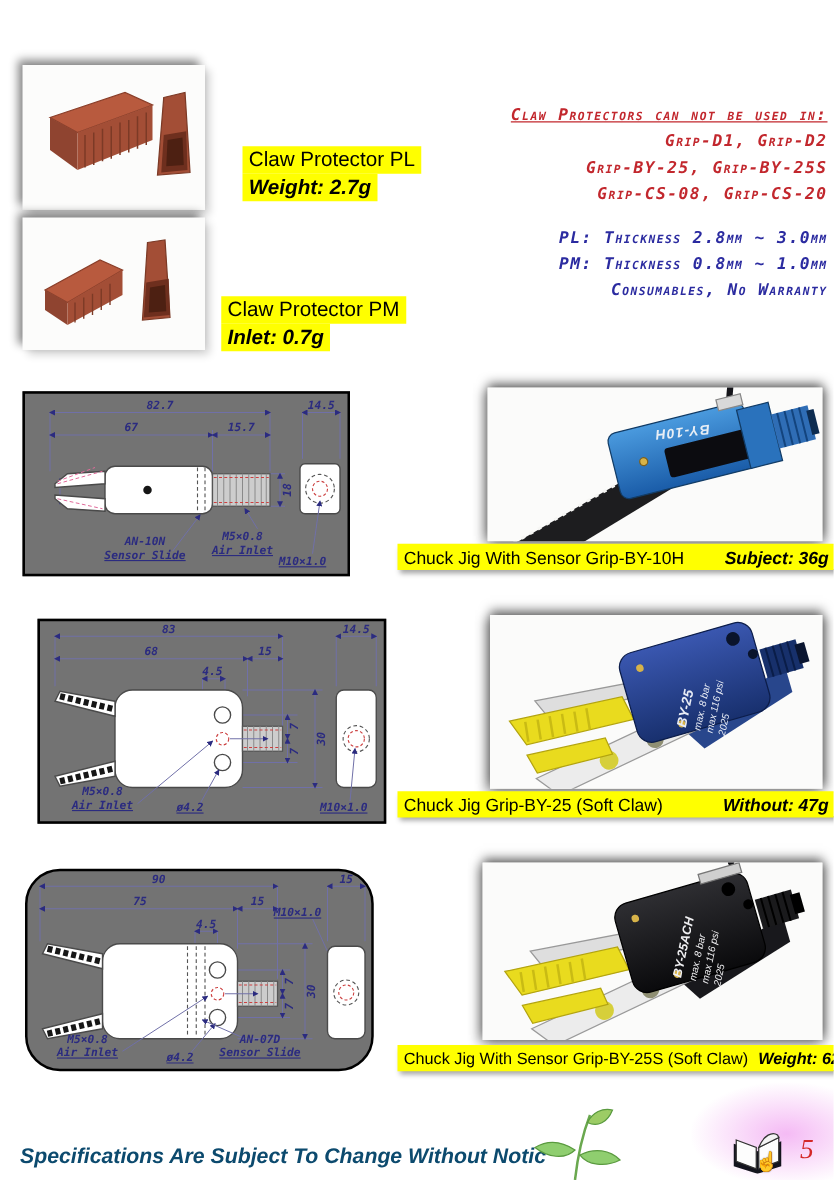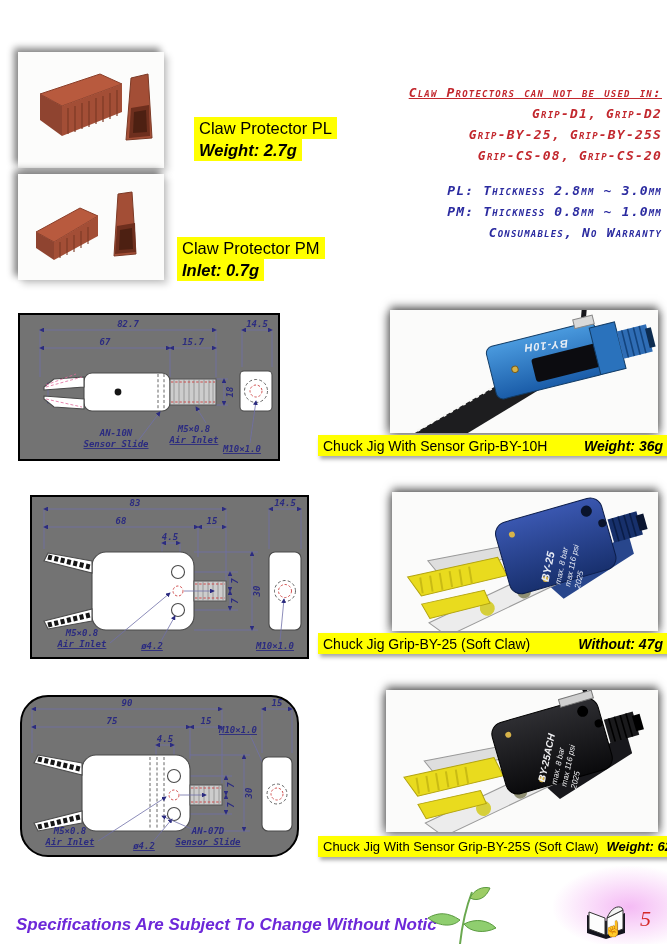--- a/index.html
+++ b/index.html
@@ -37,21 +37,21 @@
   .dt{fill:#2b2b80;font:italic bold 9px "DejaVu Sans Mono",monospace;}
   .ol{stroke:#4a4a4a;stroke-width:1.1;fill:#fff;}
   .dash{stroke:#555;stroke-width:.9;fill:none;stroke-dasharray:3 2.2;}
   .rdash{stroke:#cc4040;stroke-width:.9;fill:none;stroke-dasharray:2.4 1.8;}
   .pink{stroke:#e06a9a;stroke-width:.8;fill:none;stroke-dasharray:3 2;}
   .teeth{stroke:#161616;stroke-width:5;fill:none;stroke-dasharray:4 2.5;}
   .hatch{stroke:#8a8a8a;stroke-width:.8;}
 
   
   .footer-text{position:absolute;left:16px;top:915px;font-size:17px;font-style:italic;
-     font-weight:bold;color:#6d28d9;}
+     font-weight:bold;color:#0c4a6e;}
   .glow{position:absolute;left:553px;top:866px;width:152px;height:82px;
      background:radial-gradient(ellipse at center,rgba(236,130,236,.55),rgba(236,130,236,0) 72%);}
   .pagenum{position:absolute;left:640px;top:906px;color:#d42828;font-family:"Liberation Serif",serif;
      font-style:italic;font-size:22px;}
   .hand{position:absolute;left:604px;top:920px;font-size:15px;color:#fff;
      -webkit-text-stroke:.9px #444;text-shadow:0 0 1px #333;}
 </style>
 </head>
 <body>
 
@@ -191,21 +191,21 @@
         <path d="M241,44V72 M247,44V72 M253,44V72 M259,44V72" stroke="#13447e" stroke-width="1.6"></path>
         <rect x="264" y="48" width="6" height="20" fill="#0d2c50"></rect>
         <circle cx="128" cy="56" r="3.2" fill="#d7b349" stroke="#7a5e1d"></circle>
         <rect x="196" y="22" width="20" height="9" fill="#d9d9d9" stroke="#888"></rect>
         <text transform="translate(186,40) rotate(188)" fill="#e8eef5" font-size="11" font-weight="bold" font-style="italic" letter-spacing="1">BY-10H</text>
       </g>
     </svg>
   </div>
   <div class="cap" style="left:318px;top:435px;width:340px;">
     <span>Chuck Jig With Sensor  Grip-BY-10H</span>
-    <span class="wt">Weight: 36g</span>
+    <span class="wt">Subject: 36g</span>
   </div>
 
   <div class="draw" style="left:30px;top:495px;width:275px;height:160px;">
     <svg width="271" height="156" viewBox="0 0 271 156">
       <defs>
         <marker id="a2" viewBox="0 0 6 6" refX="5" refY="3" markerWidth="6" markerHeight="6" orient="auto-start-reverse">
           <path d="M0,0L6,3L0,6Z" fill="#2b2b80"></path>
         </marker>
       </defs>
       <path class="dl" d="M12,12V52 M194,12V84 M166,30V60 M148,46V68 M130,46V58 M237,12V52 M269,12V52 M162,55H226 M162,133H226 M152,75H206 M152,94H160 M152,113H206"></path>

